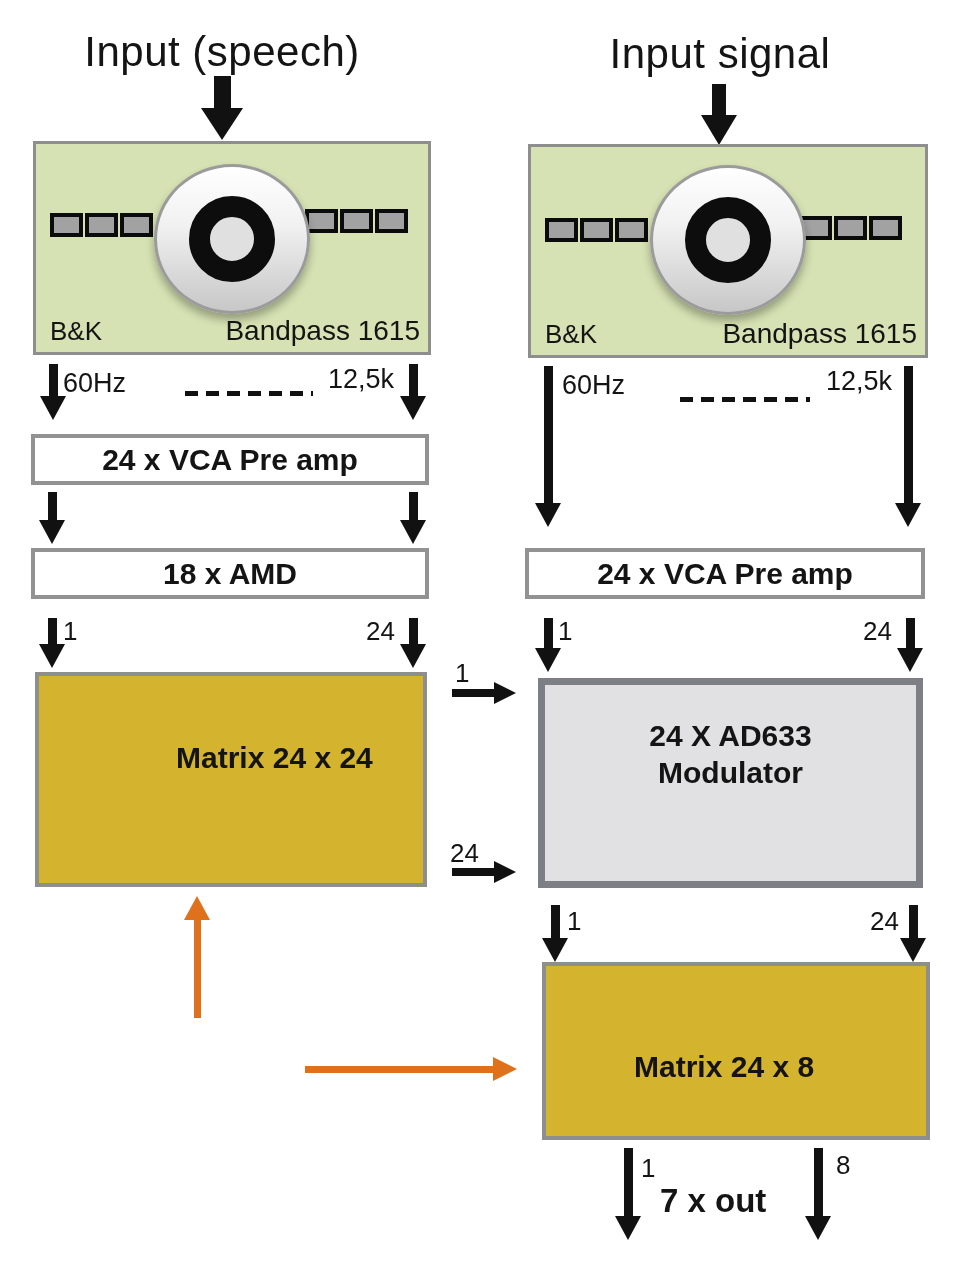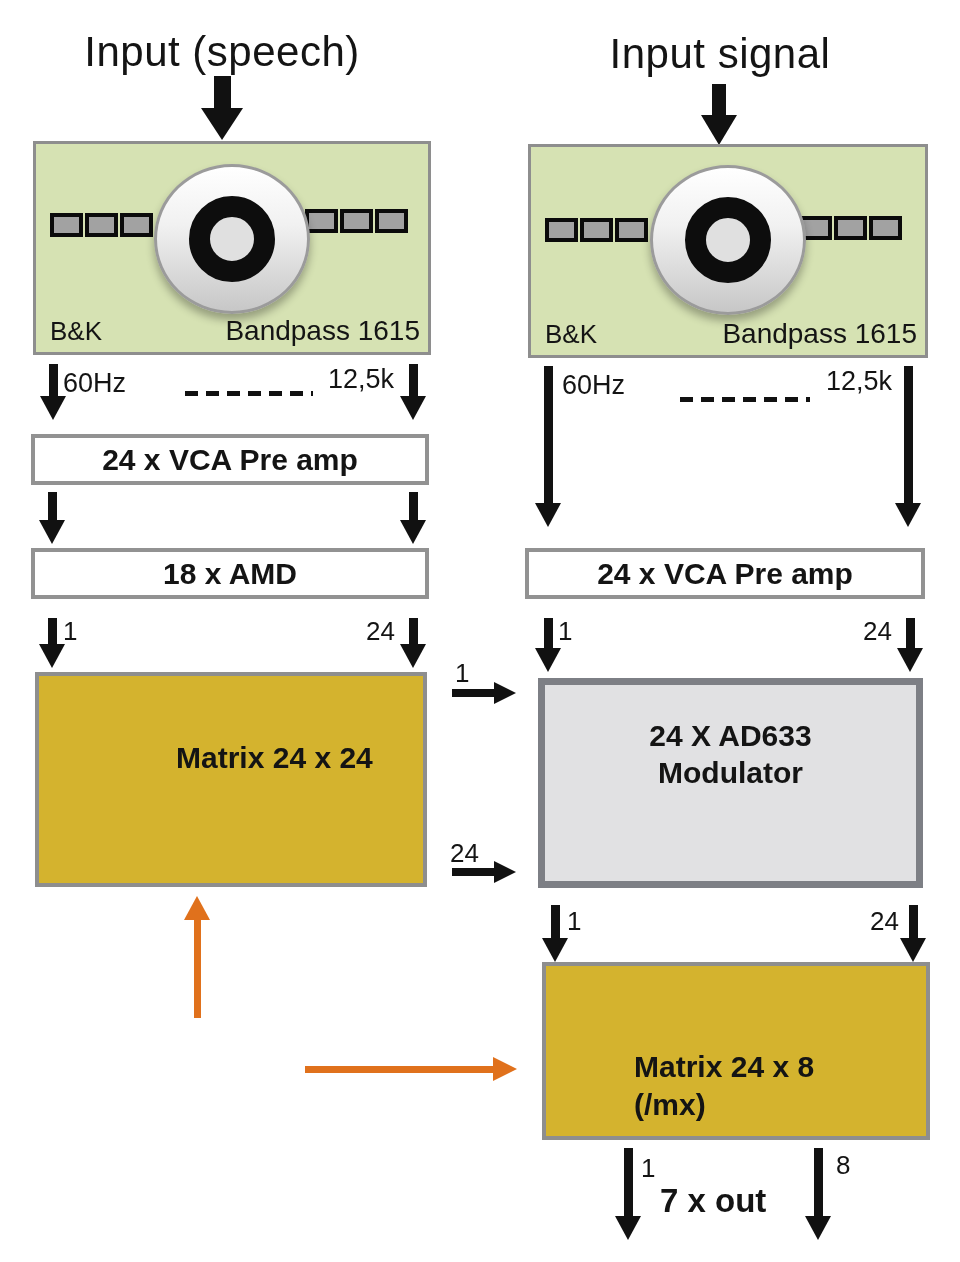--- a/index.html
+++ b/index.html
@@ -225,21 +225,20 @@
   <div class="abs num" style="left:567px;top:906px;">1</div>
   <div class="abs num" style="left:870px;top:906px;">24</div>
   <div class="varr" style="left:900px;top:905px;height:57px;">
     <div class="shaft"></div>
       <div class="head"></div>
   </div>
 
   <div class="abs ybox" style="left:542px;top:962px;width:388px;height:178px;">
     <div class="boxtext" style="position:absolute;left:88px;top:48px;line-height:38px;margin-top:34px;">
       <div>Matrix 24 x 8</div>
-      <div>(/mx)</div>
     </div>
   </div>
 
   <div class="varr" style="left:615px;top:1148px;height:92px;">
     <div class="shaft"></div>
       <div class="head"></div>
   </div>
   <div class="abs num" style="left:641px;top:1153px;">1</div>
   <div class="abs outlbl" style="left:660px;top:1182px;">7 x out</div>
   <div class="abs num" style="left:836px;top:1150px;">8</div>

